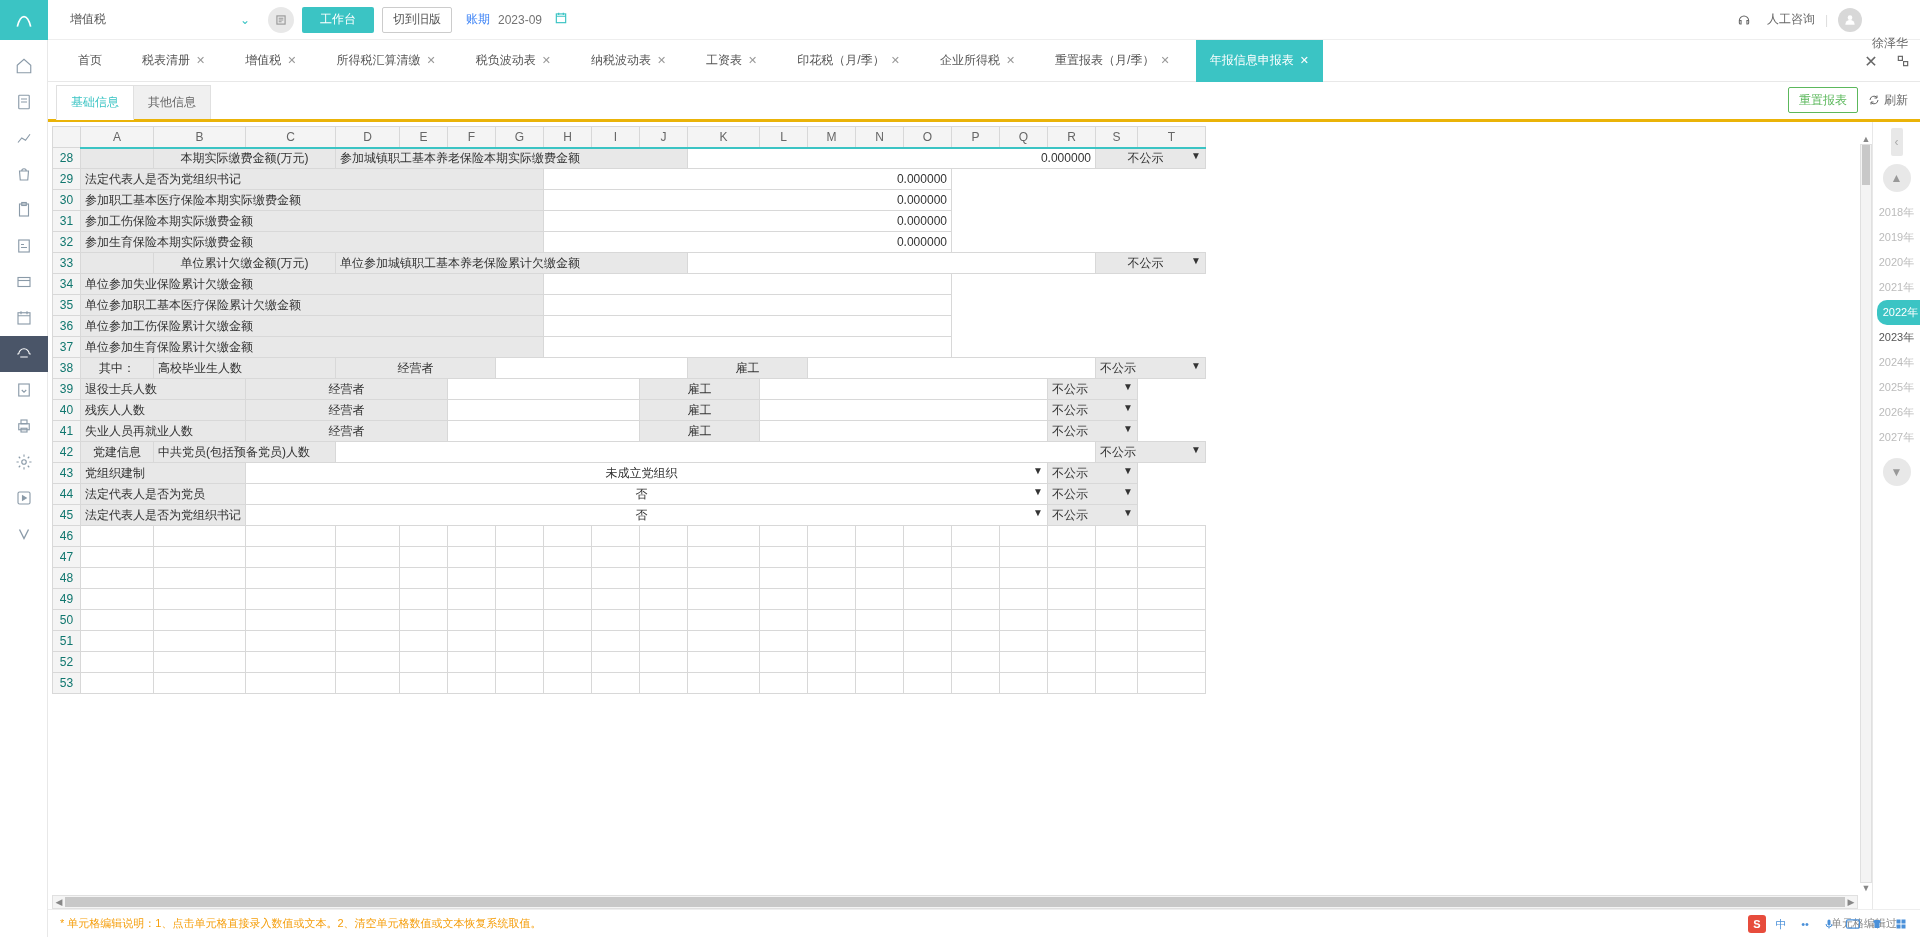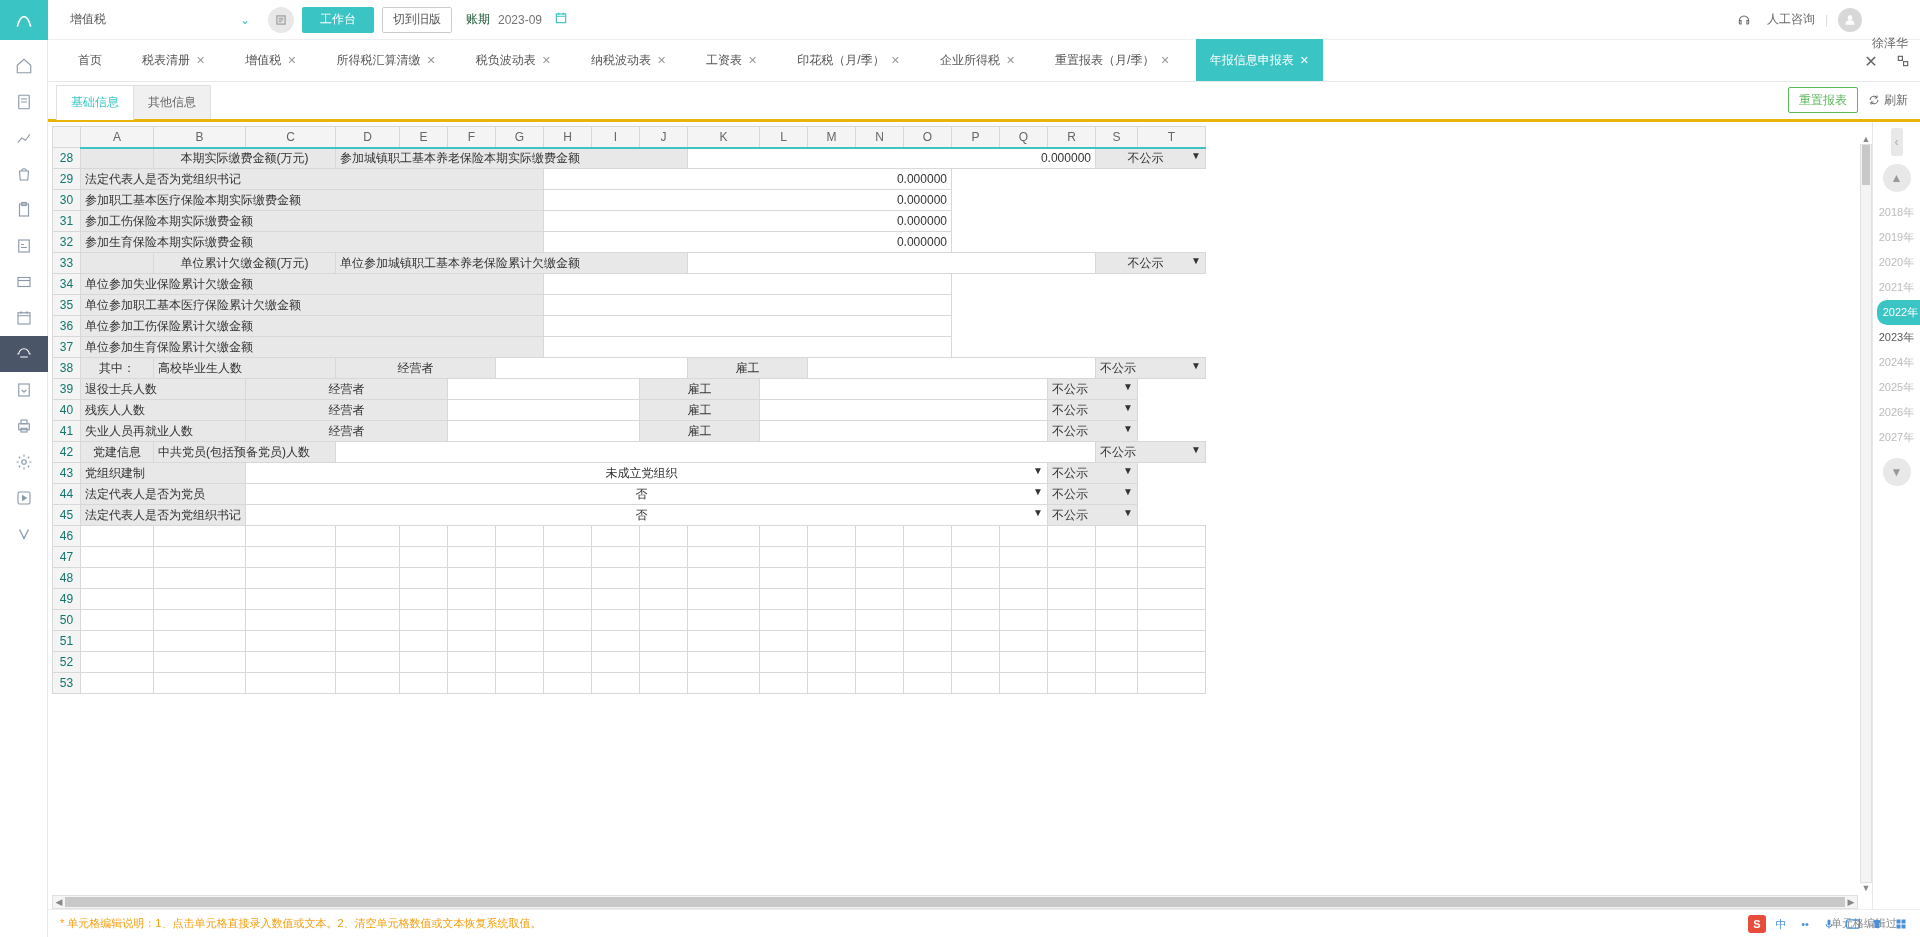--- a/index.html
+++ b/index.html
@@ -19,28 +19,28 @@
 .main { flex: 1; display: flex; flex-direction: column; min-width: 0; }
 
 
 .header1 { height: 40px; display: flex; align-items: center; padding: 0 12px; border-bottom: 1px solid #eee; gap: 8px; }
 .dropdown-box { width: 200px; height: 28px; display: flex; align-items: center; justify-content: space-between; padding: 0 10px; cursor: pointer; }
 .dropdown-box .label { color: #555; }
 .dropdown-box .chev { color: #3bc4c4; }
 .circle-btn { width: 26px; height: 26px; border-radius: 50%; background: #e8e8e8; display: flex; align-items: center; justify-content: center; cursor: pointer; color: #999; }
 .btn-teal { background: #3bc4c4; color: #fff; border: none; height: 26px; padding: 0 18px; border-radius: 2px; cursor: pointer; font-size: 12px; }
 .btn-outline { background: #fff; color: #555; border: 1px solid #ccc; height: 26px; padding: 0 10px; border-radius: 2px; cursor: pointer; font-size: 12px; }
-.period-label { color: #14532d; margin-left: 6px; }
+.period-label { color: #3b82f6; margin-left: 6px; }
 .period-val { color: #737373; }
 .cal-icon { color: #3bc4c4; margin-left: 4px; }
 .header1-right { margin-left: auto; display: flex; align-items: center; gap: 10px; color: #666; }
 .avatar { width: 24px; height: 24px; border-radius: 50%; background: #d8d8d8; display: flex; align-items: center; justify-content: center; color: #fff; }
 
 
-.tabs-row { height: 42px; display: flex; align-items: flex-end; border-bottom: 1px solid #e8e8e8; padding-left: 16px; position: relative; }
+.tabs-row { height: 42px; display: flex; align-items: center; border-bottom: 1px solid #e8e8e8; padding-left: 16px; position: relative; }
 .tab { padding: 0 14px; height: 42px; display: flex; align-items: center; gap: 6px; cursor: pointer; color: #555; white-space: nowrap; margin-right: 12px; }
 .tab.active { background: #3bc4c4; color: #fff; }
 .tab .tab-x { color: #999; font-size: 11px; cursor: pointer; }
 .tab.active .tab-x { color: #fff; }
 .tabs-row-right { position: absolute; right: 6px; top: 0; height: 42px; display: flex; align-items: center; gap: 10px; }
 .sq-icon { width: 22px; height: 22px; display: flex; align-items: center; justify-content: center; cursor: pointer; color: #666; font-size: 16px; }
 
 
 .subbar { height: 40px; display: flex; align-items: flex-end; padding: 0 12px 0 8px; border-bottom: 3px solid #eab308; position: relative; }
 .subtabs { display: flex; }

